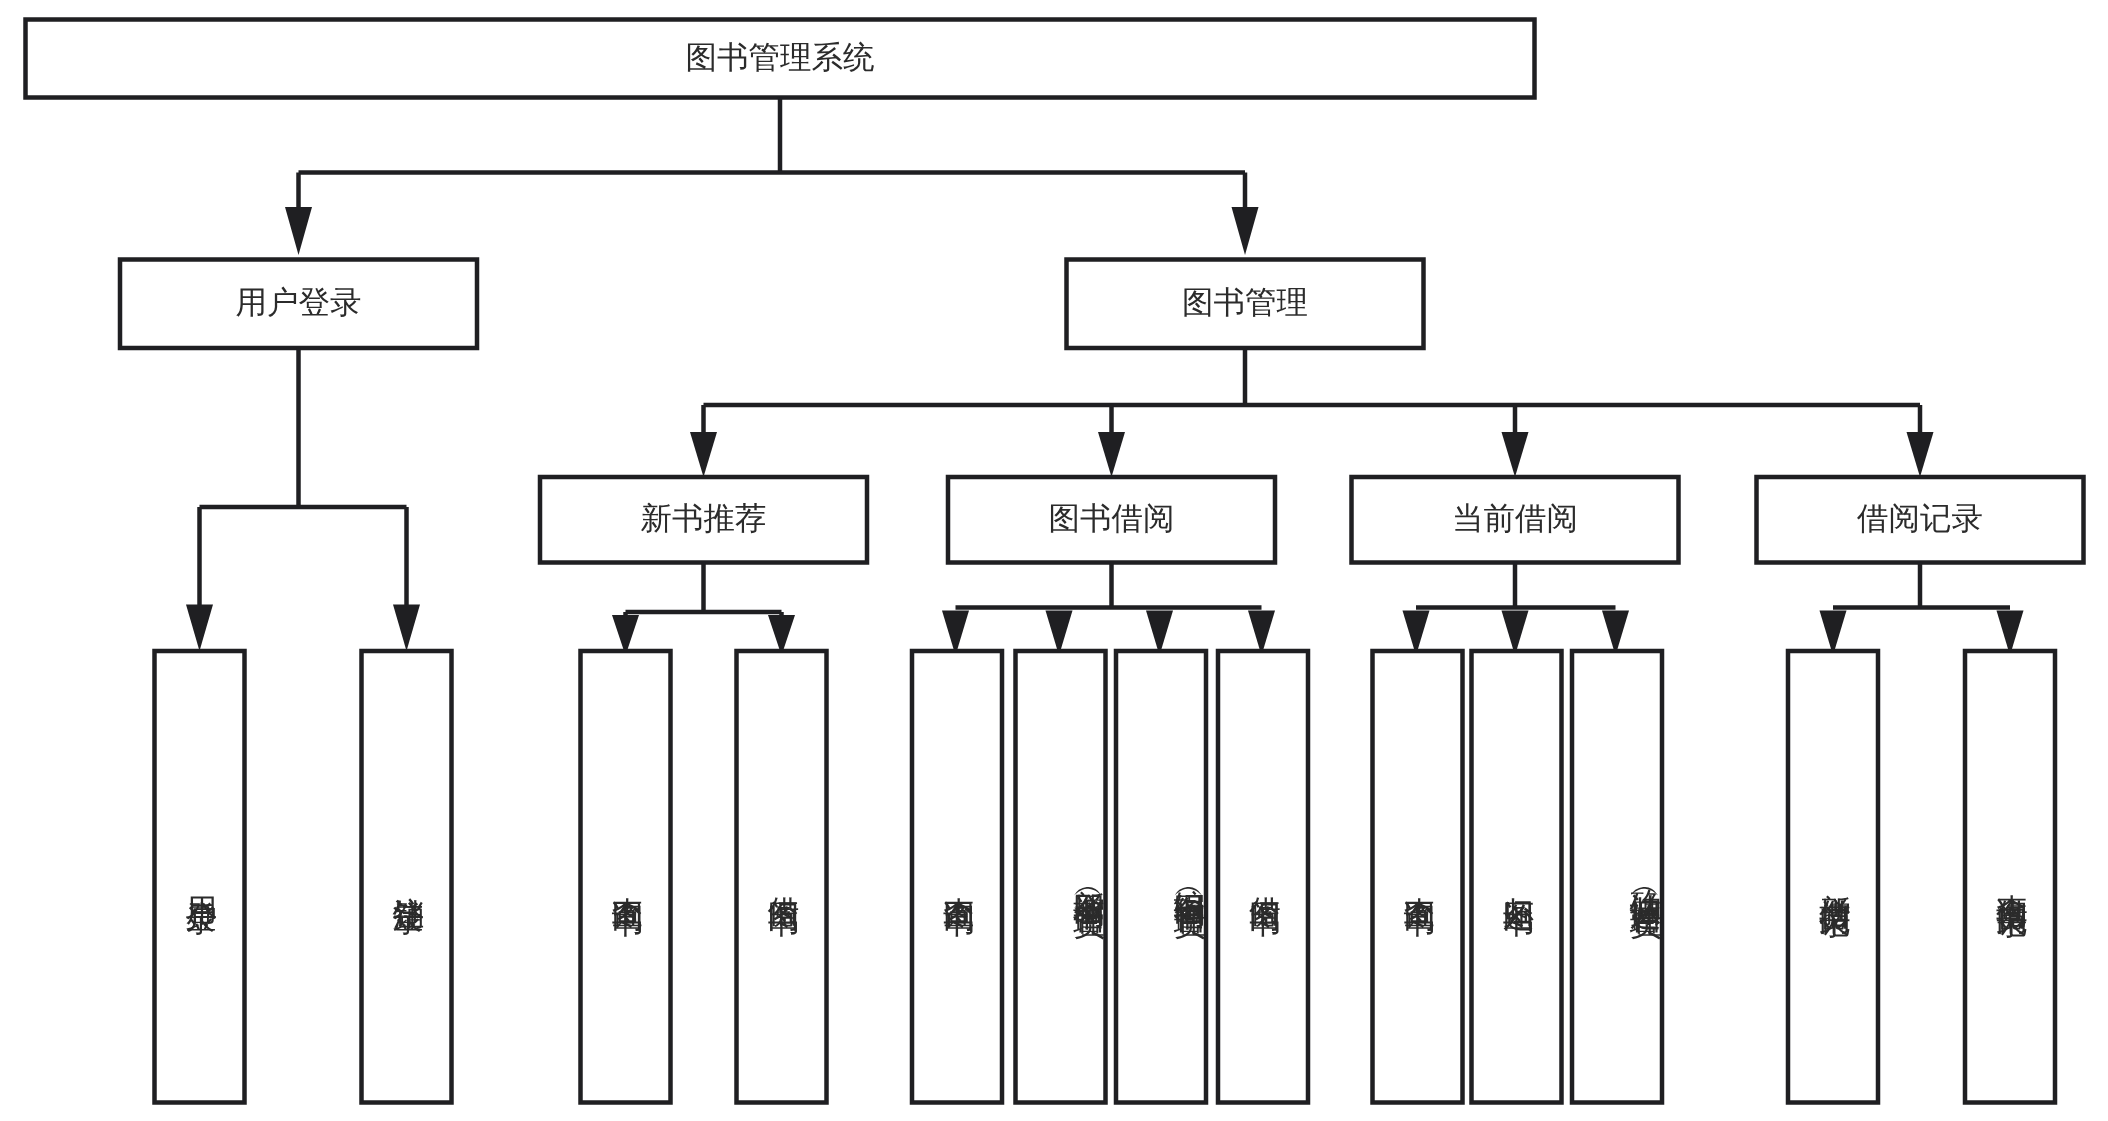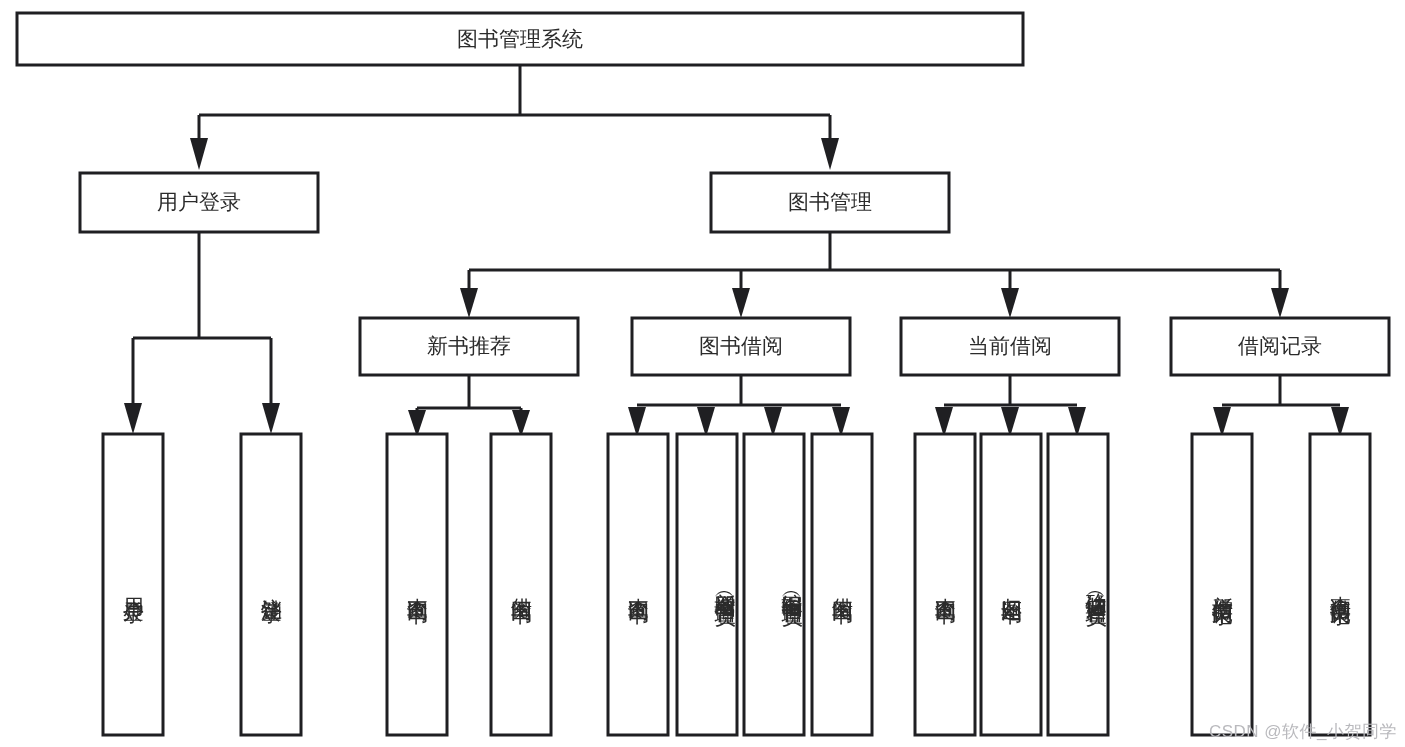--- a/index.html
+++ b/index.html
@@ -196,15 +196,14 @@
   <div class="leaf-label-wrap" style="left:744px; top:440px; width:60px; height:289px; align-items:flex-start;">编辑图书（管理员）</div>
   <div class="leaf-label-wrap" style="left:812px; top:434px; width:60px; height:301px;">借阅图书</div>
 
   <div class="leaf-label-wrap" style="left:915px; top:434px; width:60px; height:301px;">查询图书</div>
   <div class="leaf-label-wrap" style="left:981px; top:434px; width:60px; height:301px;">归还图书</div>
   <div class="leaf-label-wrap" style="left:1048px; top:440px; width:60px; height:289px; align-items:flex-start;">确认归还（管理员）</div>
 
   <div class="leaf-label-wrap" style="left:1192px; top:434px; width:60px; height:301px;">新增借阅记录</div>
   <div class="leaf-label-wrap" style="left:1310px; top:434px; width:60px; height:301px;">查询借阅记录</div>
 
-  <div class="watermark">CSDN @软件_小贺同学</div>
 
 </div>
 
 </body></html>

